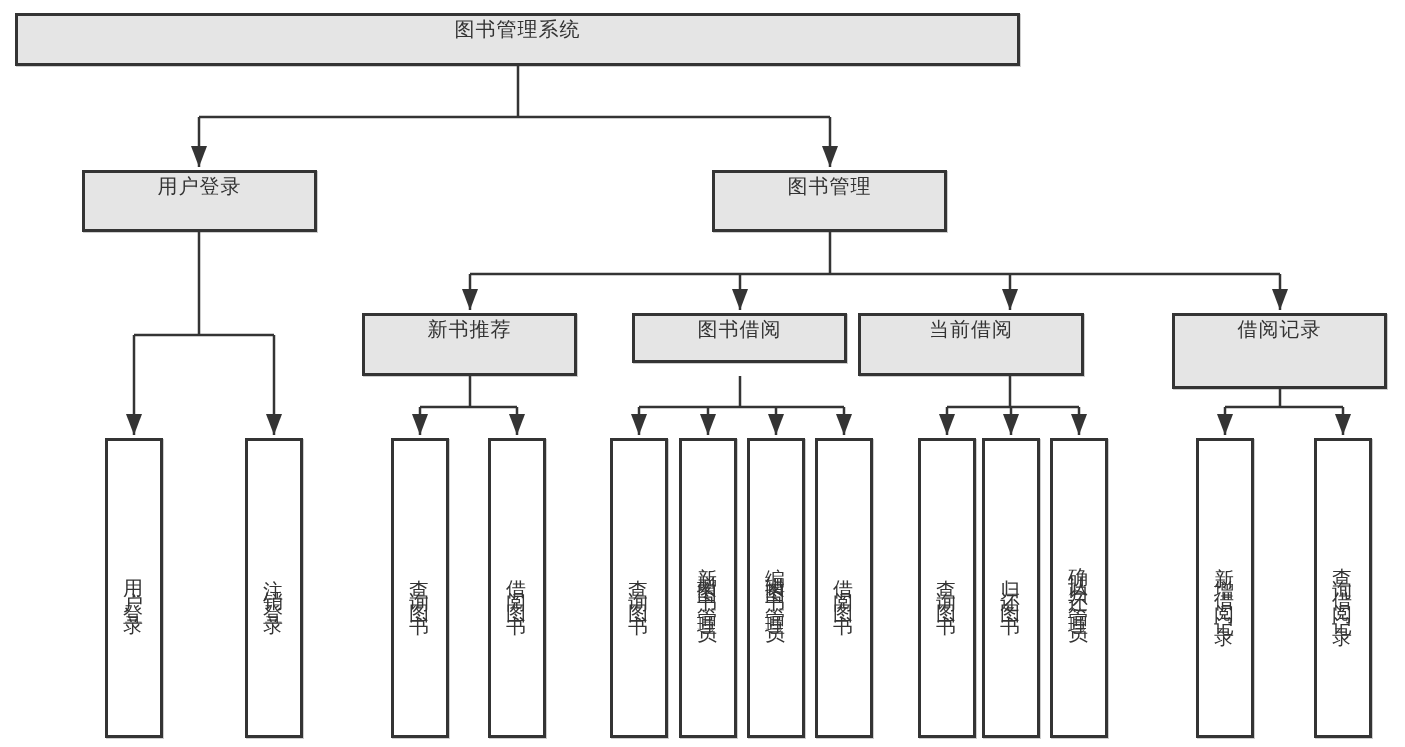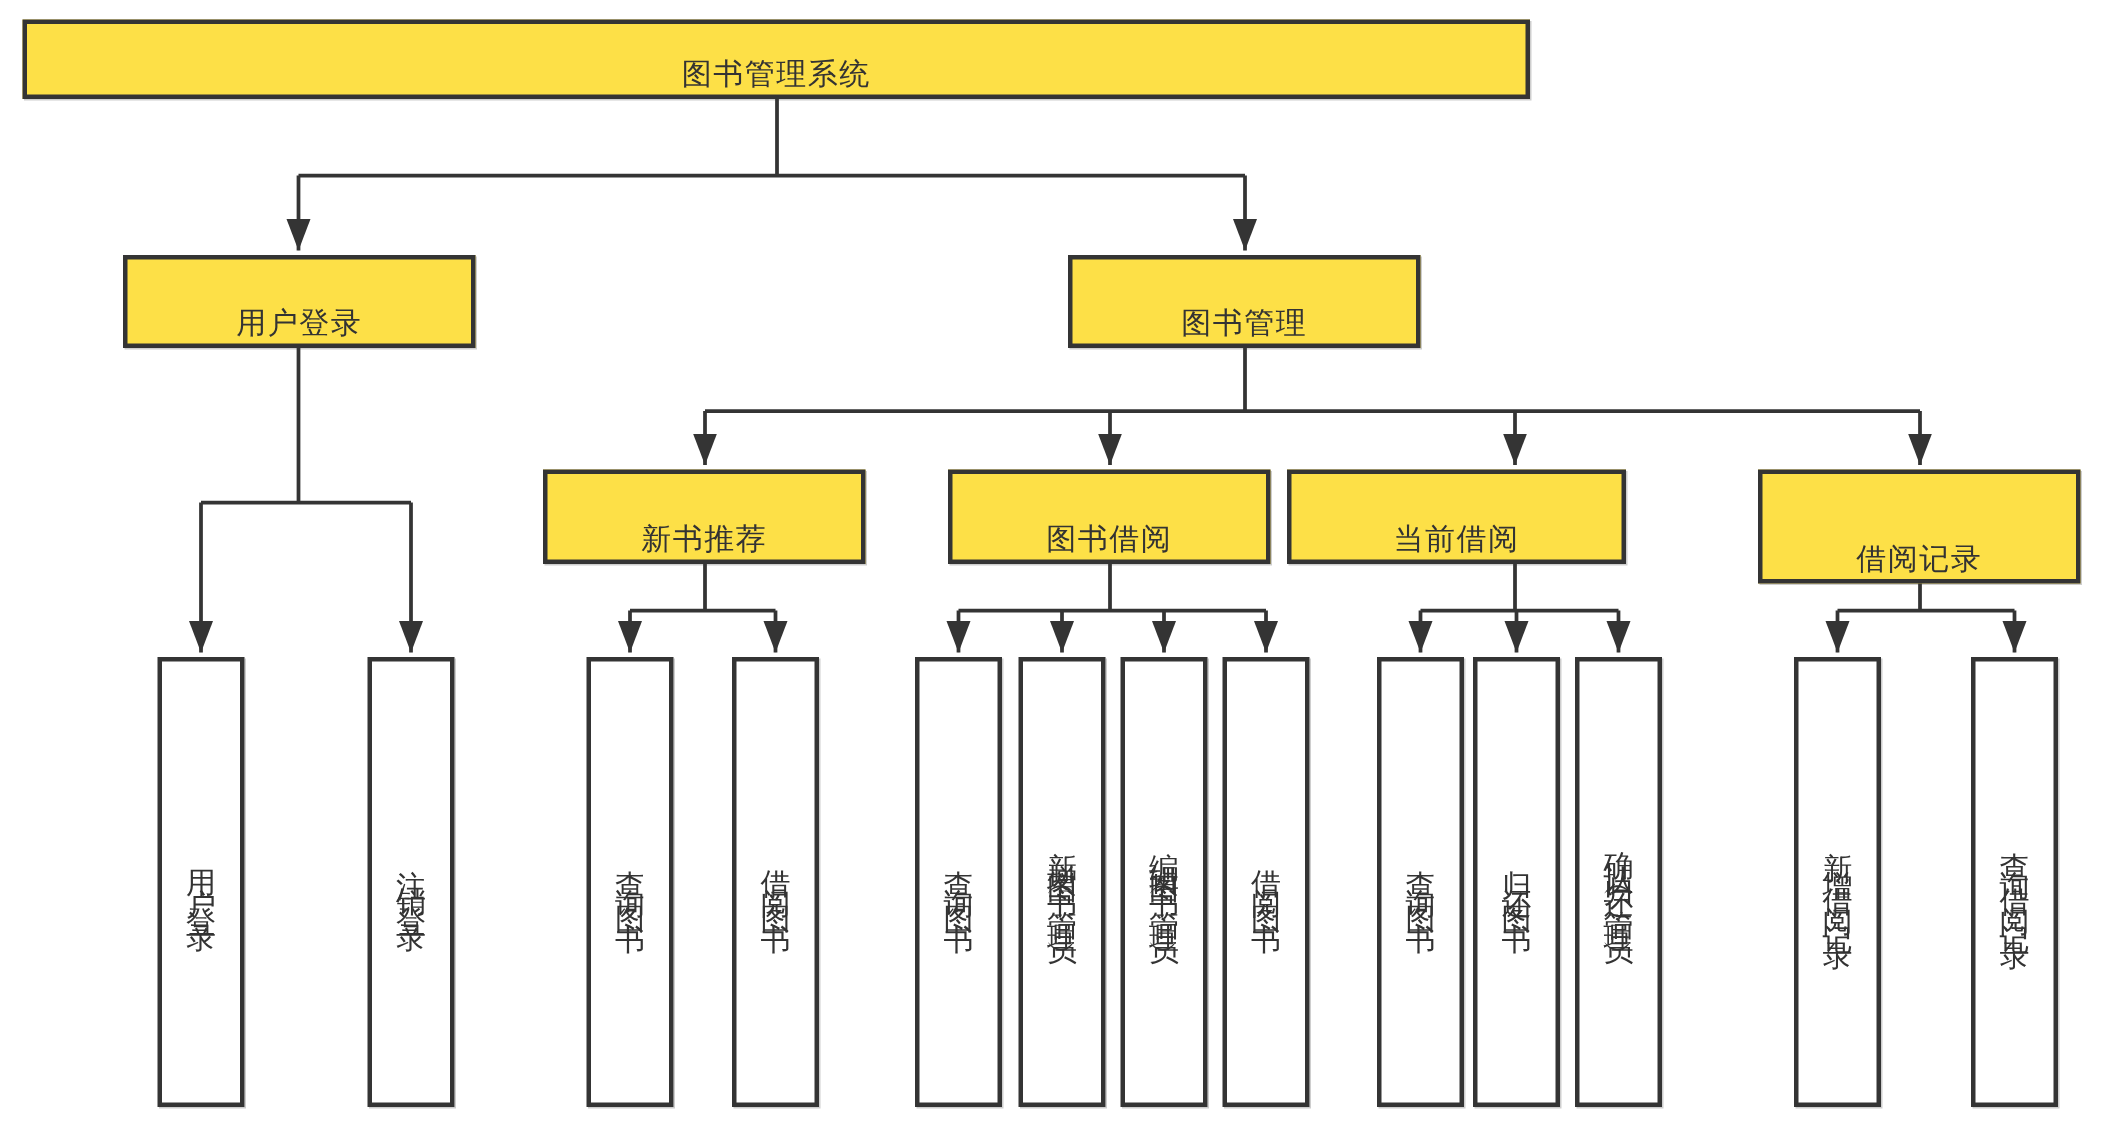--- a/index.html
+++ b/index.html
@@ -9,22 +9,22 @@
     background:#ffffff;
     font-family:"Liberation Sans","DejaVu Sans",sans-serif;
     color:#333333;
     overflow:hidden;
   }
   #wires{position:absolute;left:0;top:0;z-index:1;pointer-events:none;}
   .node{
     position:absolute;
     box-sizing:border-box;
     border:3px solid #343434;
-    background:#fde047;
-    display:flex;align-items:flex-end;justify-content:center;
+    background:#e5e5e5;
+    display:flex;align-items:flex-start;justify-content:center;
     font-size:20px;
     letter-spacing:1px;
     z-index:2;
     box-shadow:1px 1px 0 rgba(60,60,60,0.25);
   }
   .leaf{
     position:absolute;
     box-sizing:border-box;
     top:438px;width:58px;height:300px;
     border:3px solid #343434;
@@ -107,21 +107,21 @@
   <div class="node" style="left:82px;top:170px;width:235px;height:62px">
     <span>用户登录</span>
   </div>
   <div class="node" style="left:712px;top:170px;width:235px;height:62px">
     <span>图书管理</span>
   </div>
 
   <div class="node" style="left:362px;top:313px;width:215px;height:63px">
     <span>新书推荐</span>
   </div>
-  <div class="node" style="left:632px;top:313px;width:215px;height:63px">
+  <div class="node" style="left:632px;top:313px;width:215px;height:50px">
     <span>图书借阅</span>
   </div>
   <div class="node" style="left:858px;top:313px;width:226px;height:63px">
     <span>当前借阅</span>
   </div>
   <div class="node" style="left:1172px;top:313px;width:215px;height:76px">
     <span>借阅记录</span>
   </div>
 
   <div class="leaf" style="left:105px">

